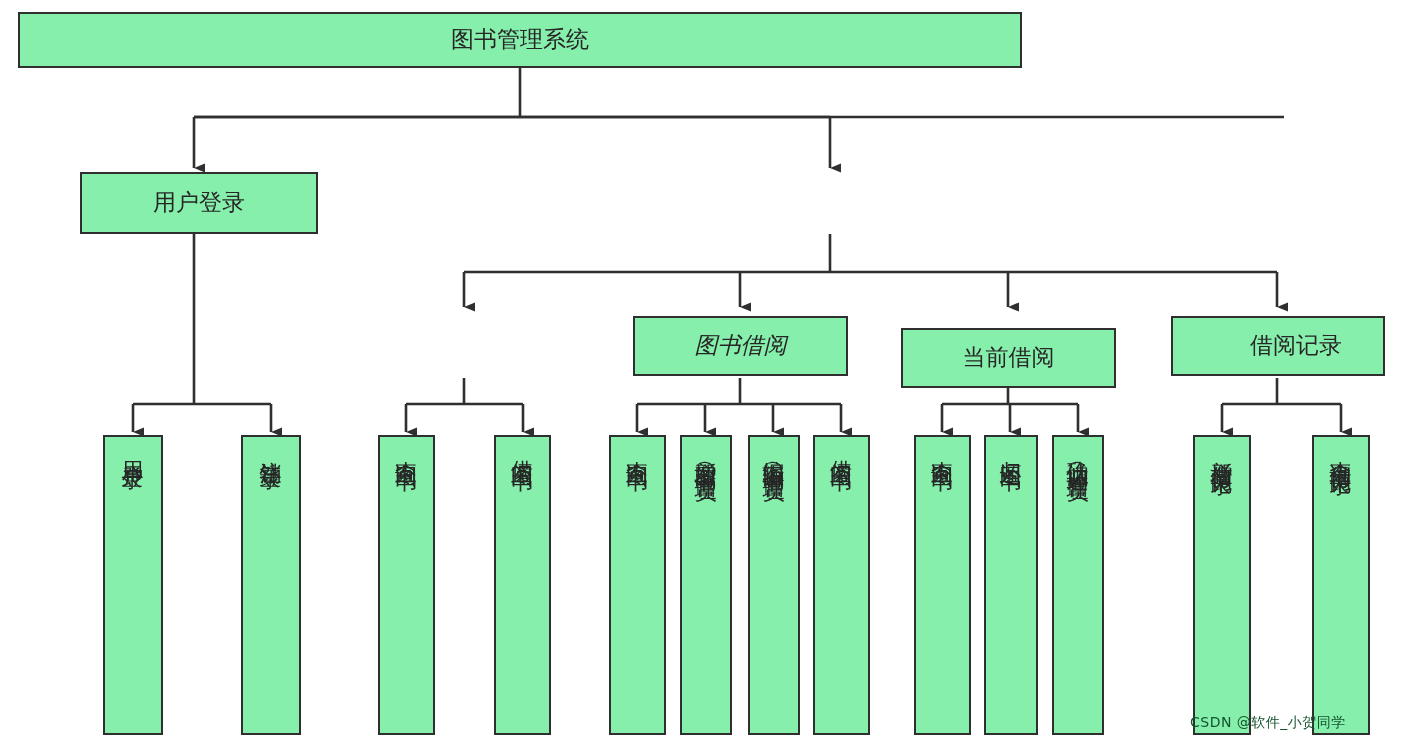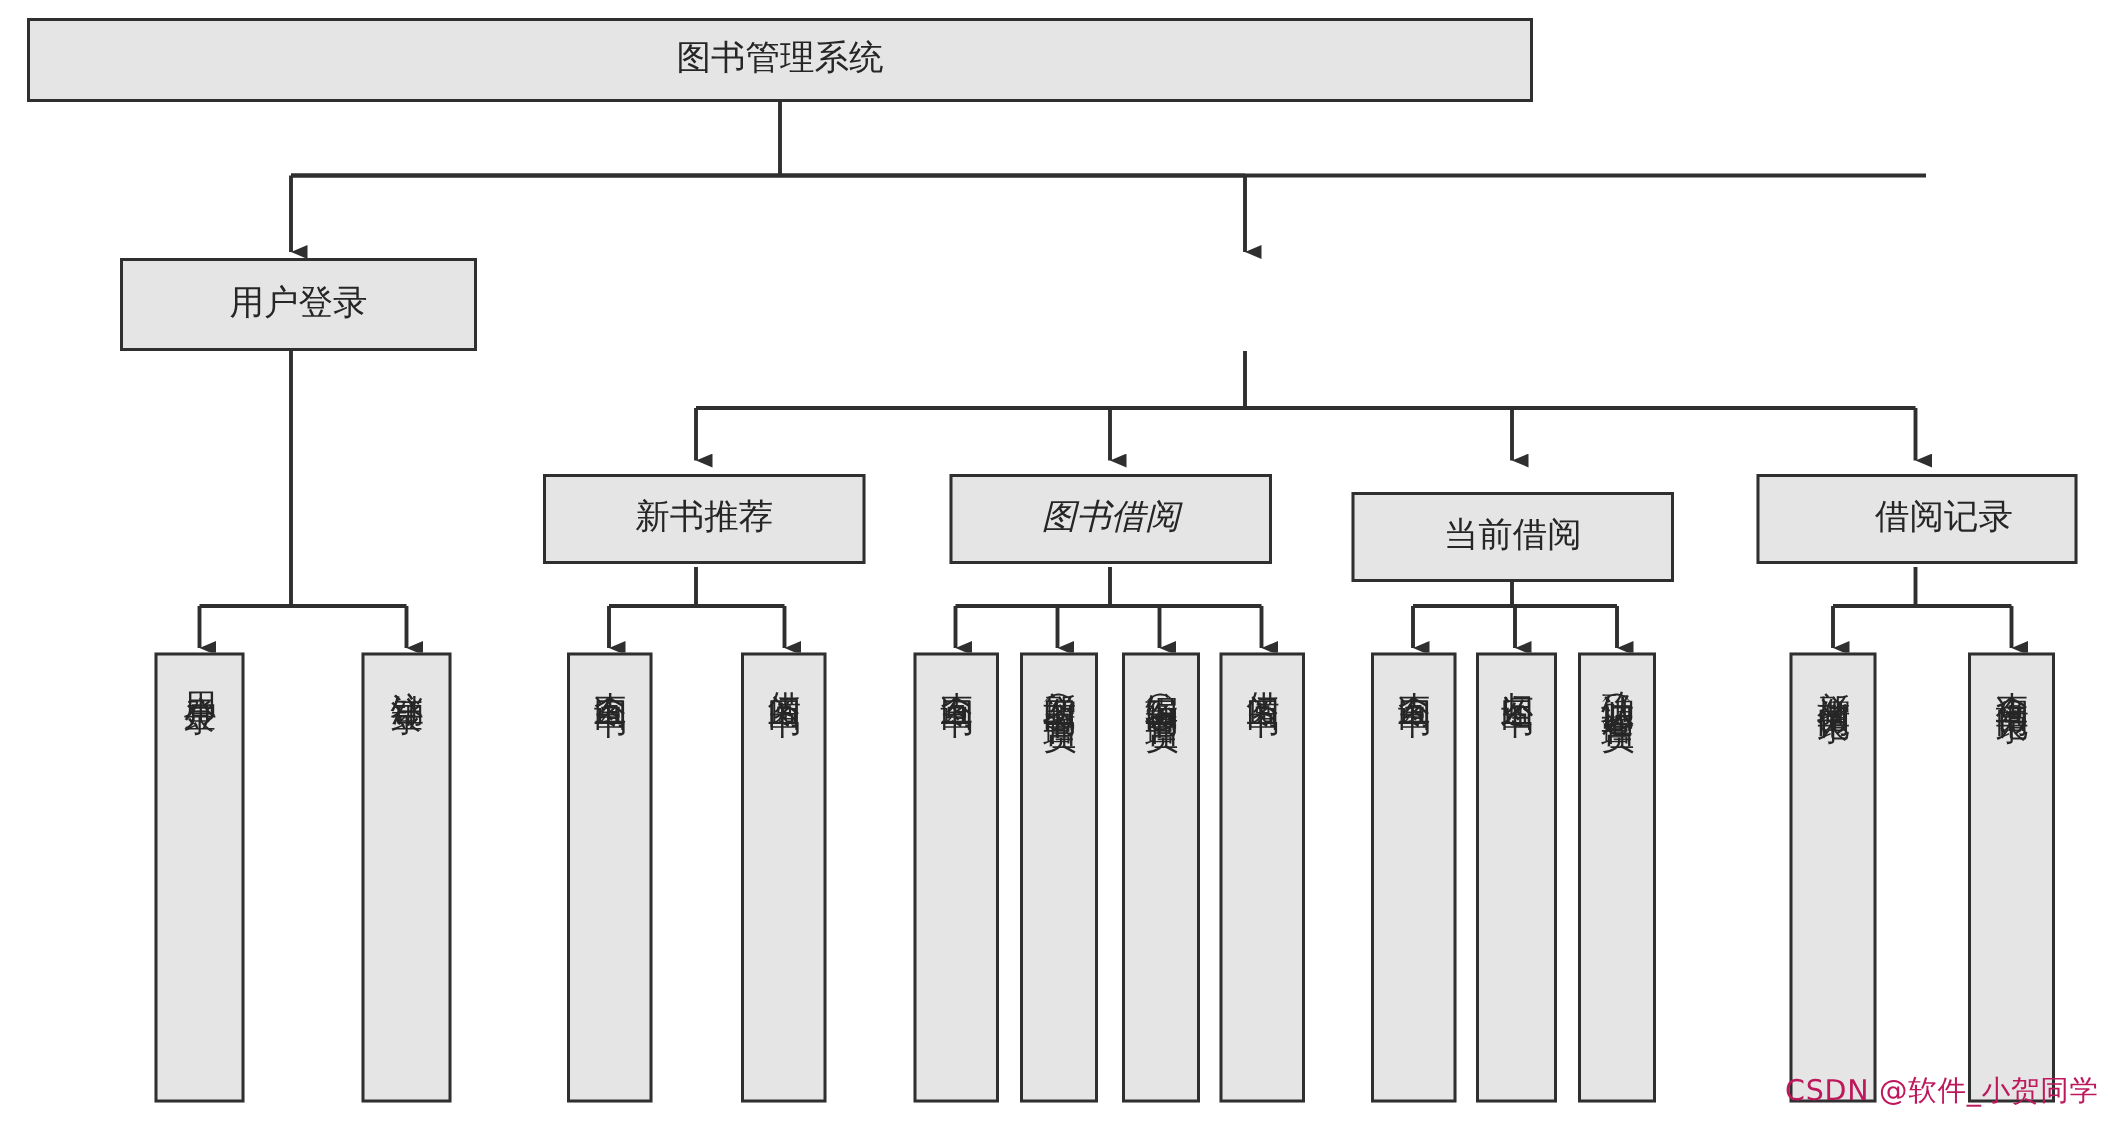--- a/index.html
+++ b/index.html
@@ -1,29 +1,29 @@
 <!DOCTYPE html>
 <html><head>
 <meta charset="utf-8">
 <style>
   html,body{margin:0;padding:0;background:#ffffff;}
   body{width:1405px;height:747px;position:relative;overflow:hidden;
        font-family:"DejaVu Sans","Liberation Sans",sans-serif;}
   #canvas{position:absolute;left:0;top:0;width:1405px;height:747px;}
   svg.wires{position:absolute;left:0;top:0;width:1405px;height:747px;pointer-events:none;}
-  .node{position:absolute;box-sizing:border-box;border:2.5px solid #2f2f2f;background:#e5e5e5;
+  .node{position:absolute;box-sizing:border-box;border:2.5px solid #2f2f2f;background:#86efac;
         display:flex;align-items:center;justify-content:center;color:#262626;}
   .node .lbl{display:block;text-align:center;line-height:1.28;}
   .node.h{font-size:23px;}
   .node.root{font-size:23px;}
   .node.v{font-size:22px;}
   .node.v .lbl{writing-mode:vertical-rl;text-orientation:upright;letter-spacing:3px;
                line-height:1.05;white-space:nowrap;}
   .node.v{align-items:flex-start;padding-top:6px;}
-  .watermark{position:absolute;font-size:19px;color:#be185d;white-space:nowrap;
+  .watermark{position:absolute;font-size:14px;color:#14532d;white-space:nowrap;
              letter-spacing:0.5px;}
 </style>
 </head>
 <body>
 
 <div id="canvas">
 
   <svg class="wires" viewBox="0 0 1405 747" xmlns="http://www.w3.org/2000/svg">
     <defs>
       <marker id="ah" markerWidth="10" markerHeight="12" refX="4.6" refY="11" orient="auto" markerUnits="userSpaceOnUse">
@@ -77,23 +77,20 @@
   </svg>
 
   <div class="node root" style="left:18px;top:12px;width:1004px;height:56px;">
     <span class="lbl">图书管理系统</span>
   </div>
 
   <div class="node h" style="left:80px;top:172px;width:238px;height:62px;">
     <span class="lbl">用户登录</span>
   </div>
 
-  <div class="node h" style="left:362px;top:316px;width:215px;height:60px;">
-    <span class="lbl">新书推荐</span>
-  </div>
   <div class="node h" style="left:633px;top:316px;width:215px;height:60px;font-style:italic;">
     <span class="lbl">图书借阅</span>
   </div>
   <div class="node h" style="left:901px;top:316px;width:215px;height:60px;margin-top:12px;">
     <span class="lbl">当前借阅</span>
   </div>
   <div class="node h" style="left:1171px;top:316px;width:214px;height:60px;padding-left:36px;">
     <span class="lbl">借阅记录</span>
   </div>
 

